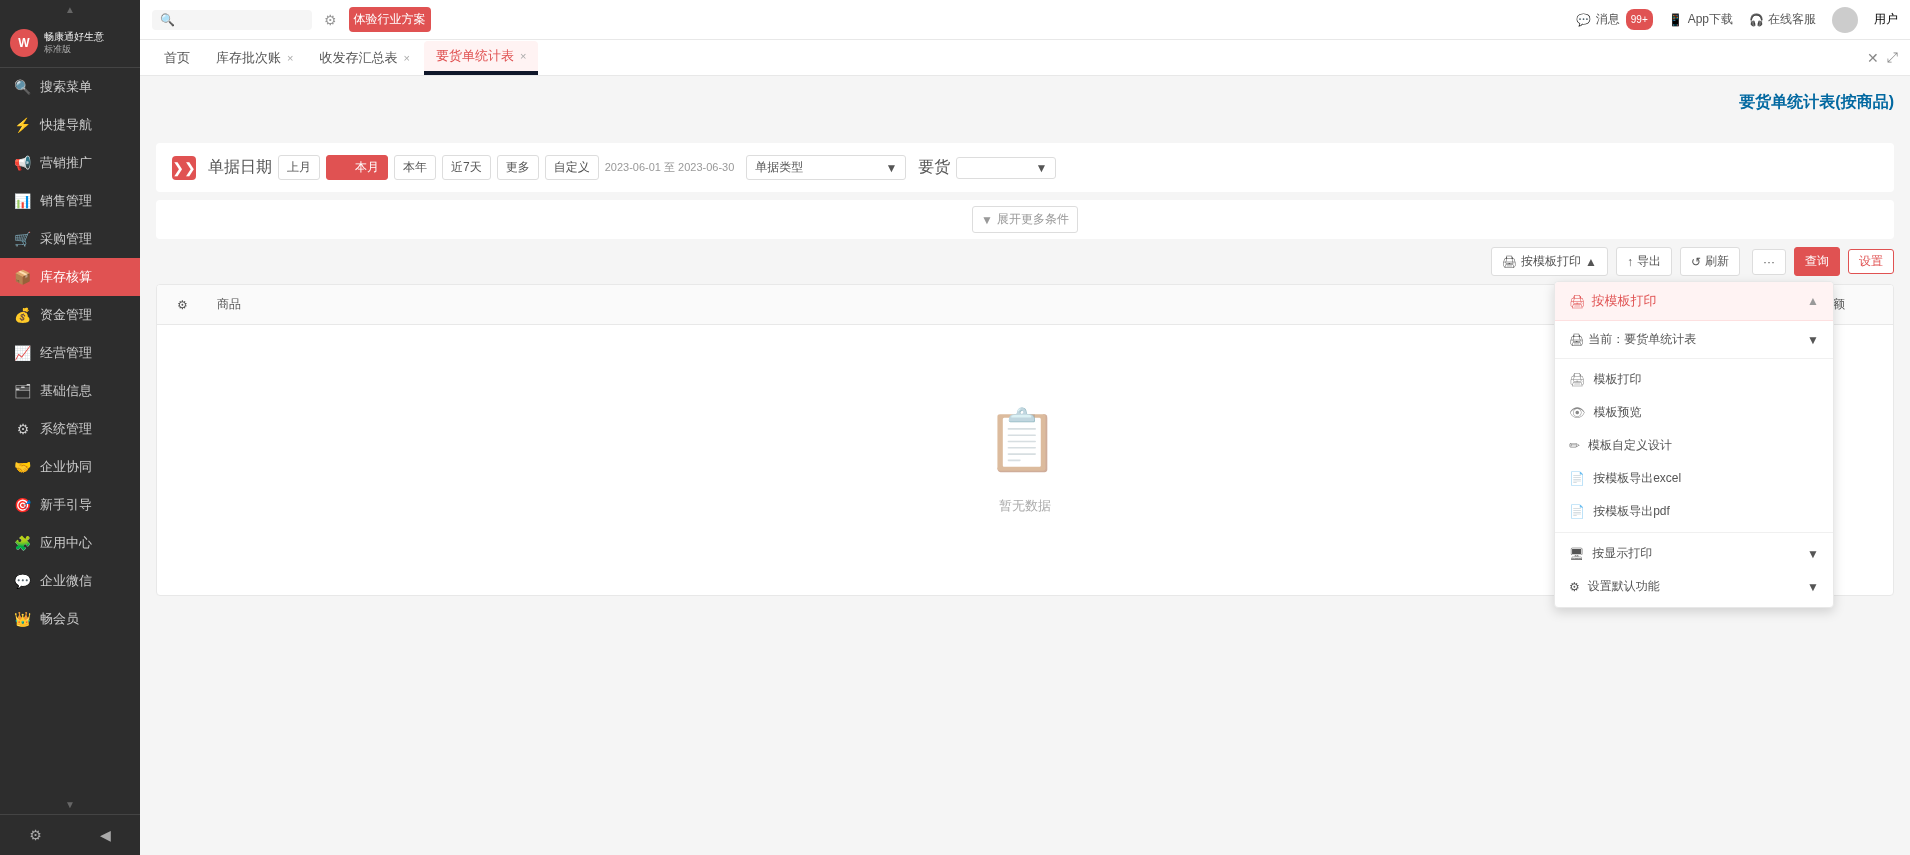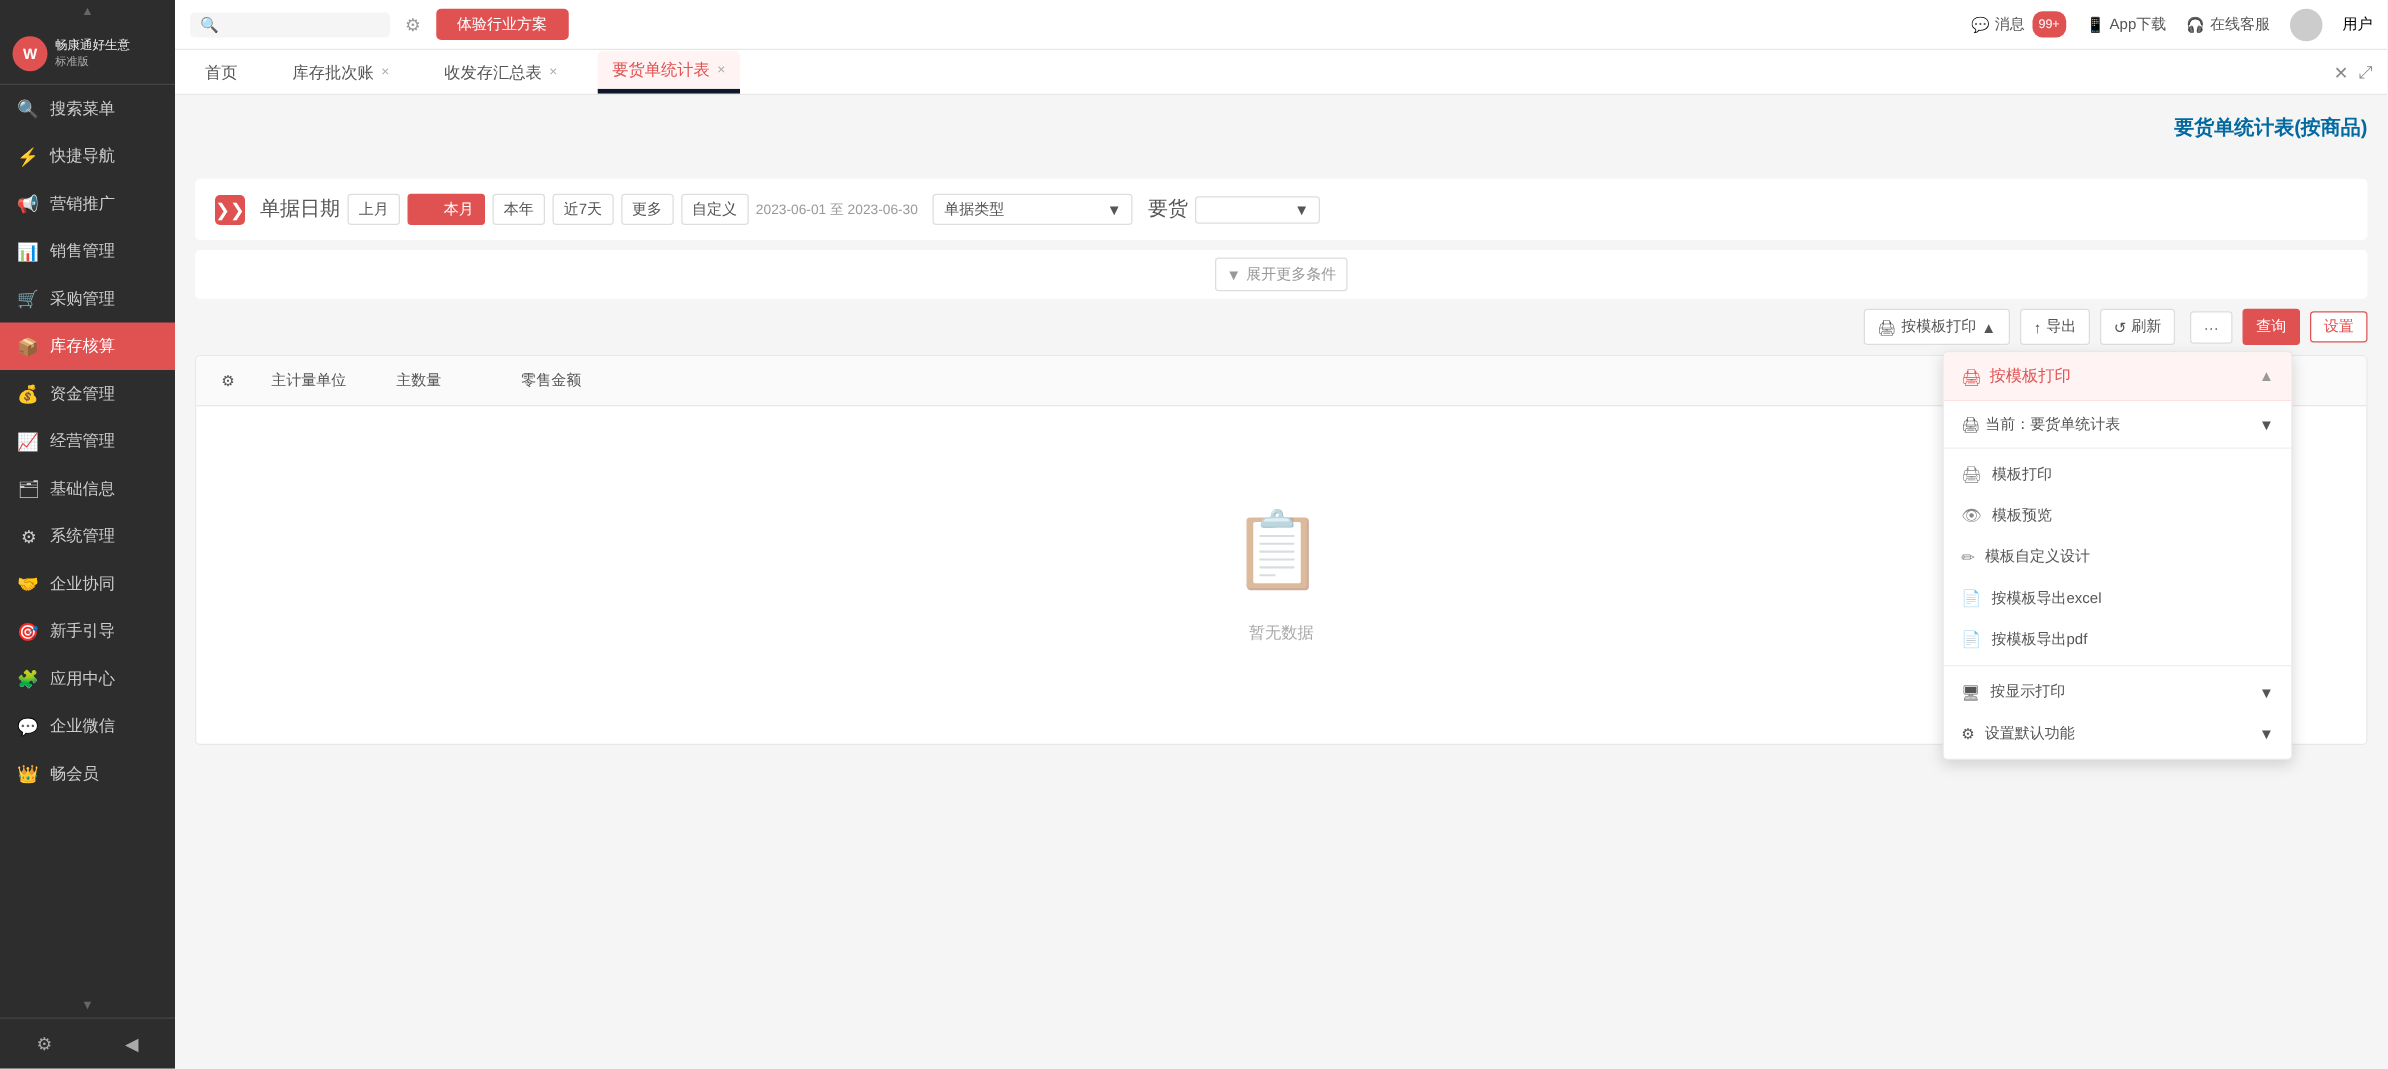--- a/index.html
+++ b/index.html
@@ -83,21 +83,21 @@
     .topbar-search {
       display: flex; align-items: center;
       background: #f5f5f5; border-radius: 4px;
       padding: 3px 8px; gap: 4px;
       width: 160px; font-size: 12px; color: #999;
     }
     .topbar-gear { color: #999; font-size: 14px; cursor: pointer; margin-left: 4px; }
     .topbar-cta {
       background: #e05252; color: white;
       border: none; border-radius: 4px;
-      padding: 4px 17px; font-size: 12px; cursor: pointer;
+      padding: 4px 5px; font-size: 12px; cursor: pointer;
       margin-left: 4px;
     }
     .topbar-right {
       margin-left: auto;
       display: flex; align-items: center; gap: 16px;
     }
     .topbar-right-item {
       display: flex; align-items: center; gap: 4px;
       color: #555; font-size: 12px; cursor: pointer;
     }
@@ -113,21 +113,21 @@
     }
 
     
     .tabs {
       height: 36px;
       background: #fff;
       display: flex;
       align-items: center;
       padding: 0 12px;
       border-bottom: 1px solid #e8e8e8;
-      gap: 20px;
+      gap: 2px;
       flex-shrink: 0;
     }
     .tab {
       display: flex; align-items: center; gap: 4px;
       padding: 6px 12px;
       font-size: 13px; color: #555;
       cursor: pointer;
       border-radius: 4px 4px 0 0;
       position: relative;
     }
@@ -565,20 +565,21 @@
             </div>
             <span>▼</span>
           </div>
         </div>
       </div>
     </div>
 
     <div class="table-wrap">
       <div class="table-header">
         <div class="th gear">⚙</div>
+        <div class="th product">商品</div>
         <div class="th unit">主计量单位</div>
         <div class="th qty">主数量</div>
         <div class="th amount">零售金额</div>
       </div>
       <div class="table-empty">
         <div class="empty-icon">📋</div>
         <div class="empty-text">暂无数据</div>
       </div>
     </div>
 

